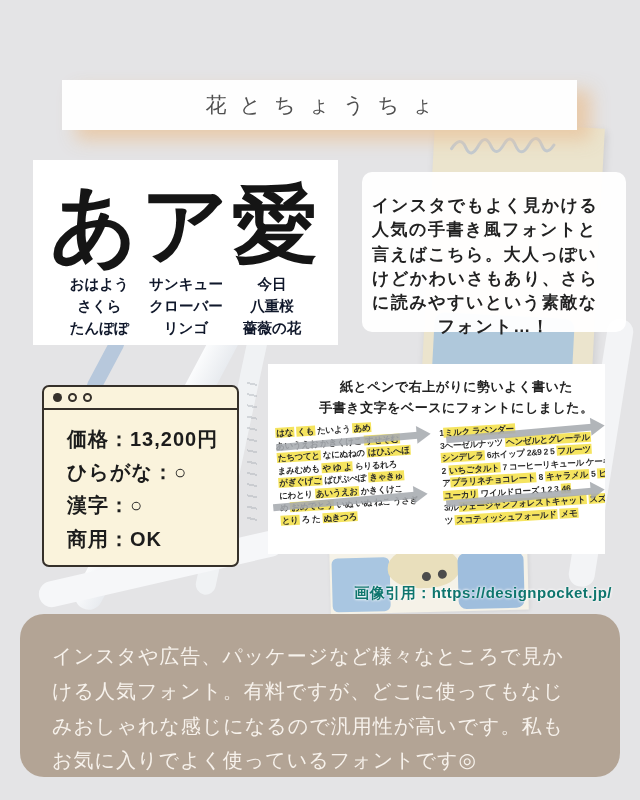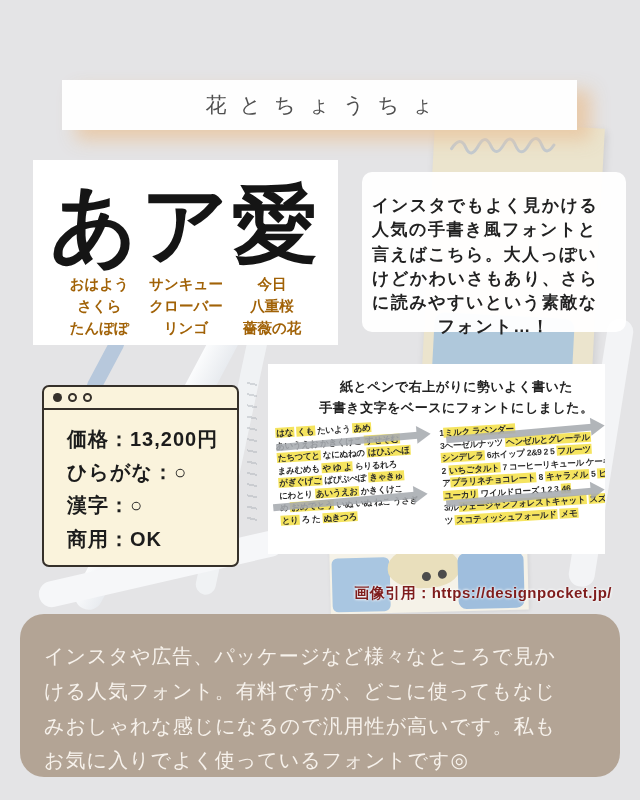--- a/index.html
+++ b/index.html
@@ -33,21 +33,21 @@
     font-size:19px;font-weight:600;letter-spacing:6px;z-index:2;}
   .title-banner{position:absolute;left:62px;top:80px;width:515px;height:50px;background:#fefefe;z-index:2;
     box-shadow:14px 10px 18px rgba(233,198,160,.85);display:flex;align-items:center;justify-content:center;}
   .title-banner .title{font-size:21px;color:#4f4f4f;letter-spacing:13px;text-indent:13px;font-weight:400;}
 
   
   .specimen{position:absolute;left:33px;top:160px;width:305px;height:185px;background:#ffffff;z-index:2;}
   .big-sample{margin-top:16px;text-align:center;font-size:86px;line-height:1.12;font-weight:700;color:#151515;letter-spacing:3px;}
   .word-cols{display:flex;justify-content:center;gap:20px;margin-top:2px;}
   .word-col{text-align:center;}
-  .word{font-size:14.5px;font-weight:600;color:#a16207;line-height:1.5;white-space:nowrap;}
+  .word{font-size:14.5px;font-weight:600;color:#0f172a;line-height:1.5;white-space:nowrap;}
 
   
   .intro-box{position:absolute;left:362px;top:172px;width:264px;height:160px;background:rgba(255,255,255,.96);
     border-radius:10px;z-index:3;padding:22px 10px;box-sizing:border-box;}
   .intro-box .line{font-size:17px;font-weight:600;color:#222;letter-spacing:1.5px;line-height:1.43;white-space:nowrap;}
   .intro-box .line:last-child{text-align:center;}
 
   
   .spec-window{position:absolute;left:42px;top:385px;width:197px;height:182px;background:#faf3dc;
     border:2.5px solid #35302a;border-radius:7px;z-index:2;box-sizing:border-box;}
@@ -71,25 +71,25 @@
   .arrow{position:absolute;height:7px;background:#a7abb0;opacity:.88;transform:rotate(-5deg);z-index:3;}
   .arrow::after{content:"";position:absolute;right:-13px;top:-6px;width:0;height:0;
     border-left:14px solid #a7abb0;border-top:9.5px solid transparent;border-bottom:9.5px solid transparent;}
   .arrow-1{left:8px;top:74px;width:142px;}
   .arrow-2{left:5px;top:134px;width:142px;}
   .arrow-3{left:178px;top:66px;width:146px;}
   .arrow-4{left:178px;top:130px;width:146px;}
 
   
   .citation{position:absolute;left:0;right:28px;top:584px;text-align:right;z-index:4;
-    font-size:15px;font-weight:700;color:#7f1d1d;letter-spacing:.5px;text-shadow:0 0 3px #ffffff,0 0 3px #ffffff;}
+    font-size:15px;font-weight:700;color:#0f766e;letter-spacing:.5px;text-shadow:0 0 3px #ffffff,0 0 3px #ffffff;}
 
   
   .review-box{position:absolute;left:20px;top:614px;width:600px;height:163px;background:#b3a495;
-    border-radius:24px;z-index:4;padding:25px 24px 0;box-sizing:border-box;}
+    border-radius:24px;z-index:4;padding:25px 32px 0;box-sizing:border-box;}
   .review-box .line{font-size:20px;font-weight:500;color:#f7f2ec;letter-spacing:1px;line-height:1.74;white-space:nowrap;}
 </style>
 </head>
 <body>
 
 <div class="canvas">
 
   <div class="bg-package">
     <svg class="pkg-squiggle" width="130" height="28" viewBox="0 0 130 28">
       <path d="M4 18 q8 -14 14 -2 q6 12 13 -3 q6 -12 12 0 q6 12 13 -2 q6 -12 12 1 q6 12 13 -2 q7 -13 13 0 q5 11 12 -1" fill="none" stroke="#9db4d6" stroke-width="3" stroke-linecap="round"></path>

